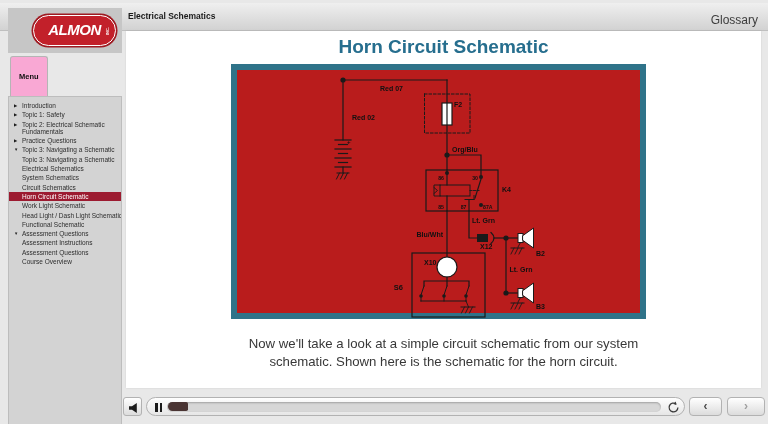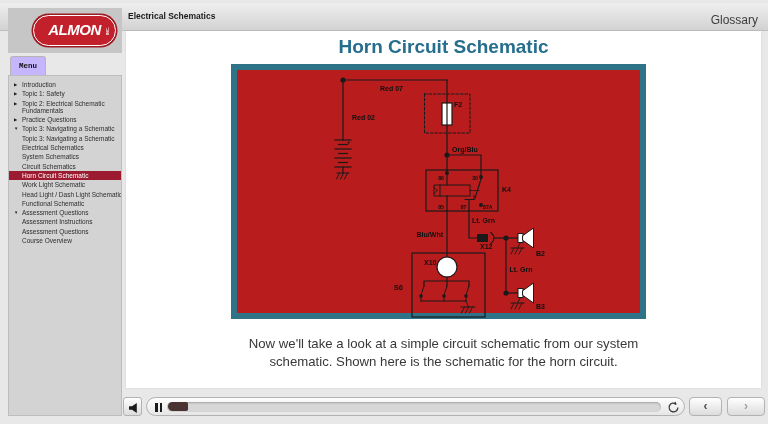--- a/index.html
+++ b/index.html
@@ -13,23 +13,23 @@
   .glossary { position:absolute; right:10px; top:13px; font-size:12px; color:#3d3d3d; cursor:pointer; }
 
   
   .sidebar { position:absolute; left:8px; top:8px; width:114px; }
   .logo-box { height:45px; background:#c6c6c6; display:flex; align-items:center; justify-content:center; }
   .logo-pill { position:relative; width:83px; height:31px; background:#c2202a; border-radius:16px;
     border:1px solid #fff; box-shadow:0 0 0 1.5px #9e1a22; color:#fff; text-align:center;
     line-height:28px; font-weight:bold; font-style:italic; font-size:15px; letter-spacing:-0.5px;margin-left:19px; }
   .logo-inc { position:absolute; right:3px; top:50%; transform:translateY(-50%) rotate(-90deg);
     font-size:4px; font-style:normal; letter-spacing:0; line-height:1; }
-  .menu-tab { margin:3px 0 0 2px; display:inline-block; padding:5px 8px; background:#c4b5fd;
+  .menu-tab { margin:3px 0 0 2px; display:inline-block; padding:15px 8px; background:#f9a8d4;
     border:1px solid #b5b5b5; border-bottom:none; border-radius:3px 3px 0 0;
-    font-size:7.5px; font-weight:bold; color:#111; cursor:pointer;font-family:Liberation Mono, monospace; }
+    font-size:7.5px; font-weight:bold; color:#111; cursor:pointer; }
   .menu-panel { background:#d3d3d3; border:1px solid #bdbdbd; height:341px; padding:4px 0 0; overflow:hidden; }
   .menu-item { display:flex; align-items:flex-start; padding:1px 2px 1px 5px;
     font-size:6.5px; line-height:7.3px; color:#2d2d2d; cursor:pointer; }
   .menu-item .arrow { flex:none; width:8px; font-size:4.3px; line-height:7.3px; color:#1d1d1d; }
   .menu-item.sub { padding-left:13px; white-space:nowrap; }
   .menu-item.selected { background:#9c1b30; color:#fff; }
 
   
   .slide { position:absolute; left:126px; top:31px; width:635px; height:357px; background:#fff;
     box-shadow:0 0 2px rgba(0,0,0,0.10); }

